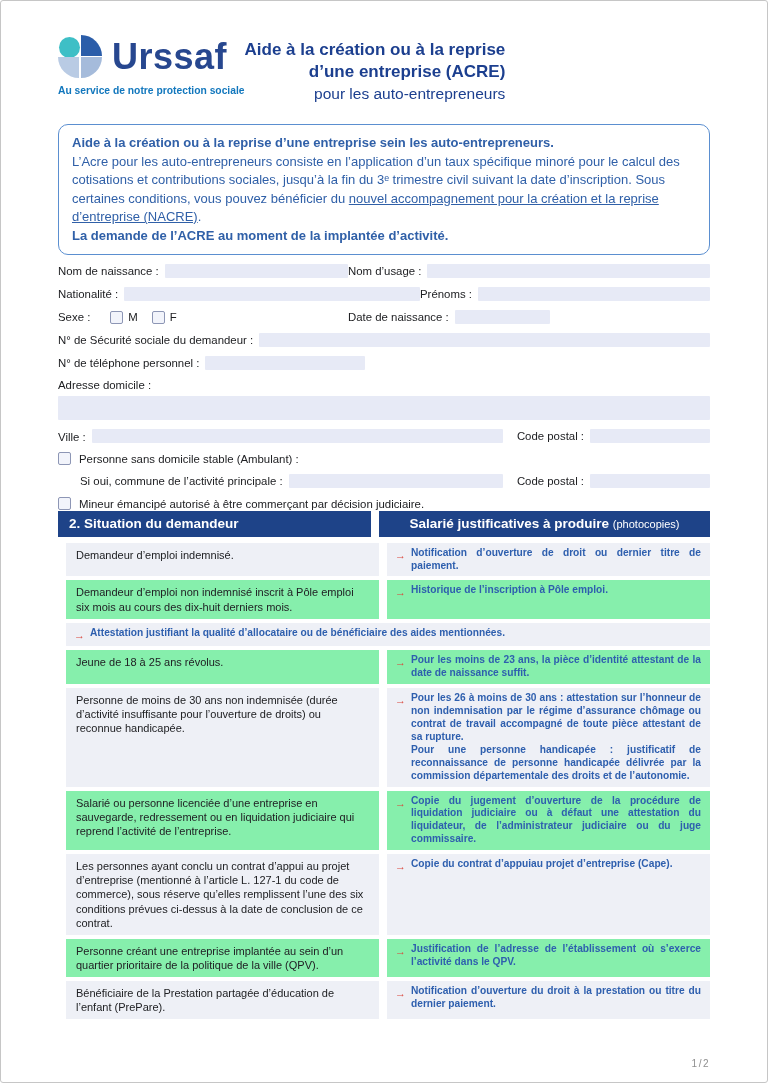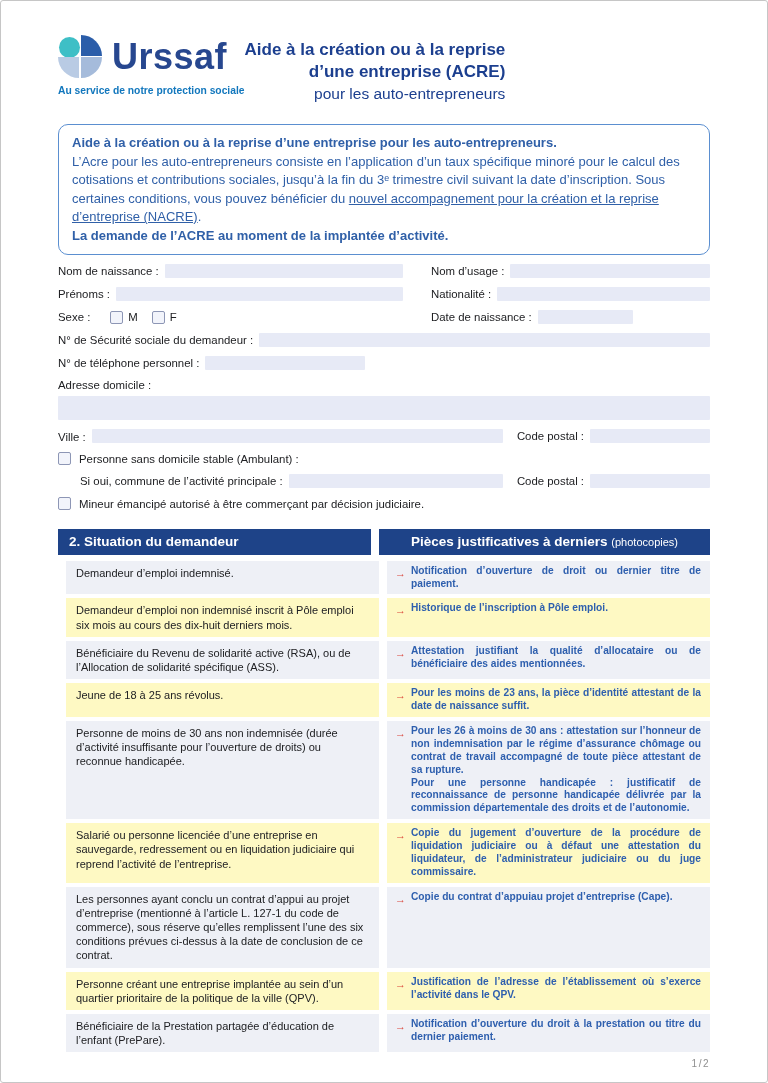--- a/index.html
+++ b/index.html
@@ -38,61 +38,61 @@
   
   .bar {
     margin-top:20px; background:#1e4388; color:#ffffff; font-weight:bold;
     font-size:13.5px; padding:5px 11px; line-height:1.15;
   }
 
   
   .form { font-size:11.4px; }
   .f-row { display:flex; align-items:center; margin-top:9px; }
   .pair { display:flex; align-items:center; }
-  .pl { width:345px; }
-  .pr { flex:1; margin-left:28px; }
+  .pl { width:290px; }
+  .pr { flex:1; }
   .lbl { white-space:nowrap; margin-right:6px; }
   .fld {
     border:none; outline:none; background:#e7eaf6; height:14px; border-radius:1px;
     font:inherit; flex:1; min-width:0;
   }
   .fld.w-date { flex:0 0 95px; }
   .fld.w-tel  { flex:0 0 160px; }
   .fld.w-cp   { flex:0 0 120px; }
   .area { margin-top:5px; height:24px; width:100%; display:block; }
   .cb {
     display:inline-block; width:13px; height:13px; border:1px solid #8d96b5;
     background:#f2f4fb; border-radius:2px; flex:0 0 13px; cursor:pointer;
   }
   .cb-gap { margin-right:8px; }
   .mf { margin-left:14px; display:flex; align-items:center; }
   .mf .cb { margin-right:5px; }
   .indent { margin-left:22px; }
 
   
-  .s2-head { margin-top:19px; display:flex; gap:8px; }
+  .s2-head { margin-top:1px; display:flex; gap:8px; }
   .s2-cell {
     background:#1e4388; color:#fff; font-weight:bold; font-size:13.5px;
     padding:5px 11px; line-height:1.15;
   }
   .s2-left { width:313px; }
   .s2-right { flex:1; text-align:center; }
   .s2-right .small { font-weight:normal; font-size:11px; }
 
   .ttable { margin-top:6px; }
   .trow { display:flex; gap:8px; margin-bottom:4px;padding-left:8px; }
   .cl {
     width:313px; padding:5px 10px 5px 10px; font-size:11px; line-height:1.28;
     color:#202124;
   }
   .cr {
     flex:1; padding:4px 9px 4px 8px; display:flex; align-items:flex-start;
   }
   .alt1 { background:#eef0f6; }
-  .alt2 { background:#fef9c3; }
+  .alt2 { background:#86efac; }
   .arrow { color:#d9453a; font-size:11px; line-height:1.3; margin:1px 5px 0 0; flex:0 0 auto; }
   .ptext { font-size:10.2px; line-height:1.27; color:#2e5fae; font-weight:bold; text-align:justify; }
 
   
   .pageno {
     position:absolute; right:57px; bottom:13px; color:#8f8f8f;
     font-size:10px; letter-spacing:1.5px;
   }
 </style>
 </head>
@@ -114,46 +114,46 @@
       <div class="tagline">Au service de notre protection sociale</div>
     </div>
     <div class="doc-title">
       <div class="t-b">Aide à la création ou à la reprise</div>
       <div class="t-b">d’une entreprise (ACRE)</div>
       <div class="t-n">pour les auto-entrepreneurs</div>
     </div>
   </div>
 
   <div class="intro-box">
-    <div class="b">Aide à la création ou à la reprise d’une entreprise pour les auto-entrepreneurs.</div>
+    <div class="b">Aide à la création ou à la reprise d’une entreprise sein les auto-entrepreneurs.</div>
     <div><span>L’Acre pour les auto-entrepreneurs consiste en l’application d’un taux spécifique minoré pour le calcul des cotisations et contributions sociales, jusqu’à la fin du 3ᵉ trimestre civil suivant la date d’inscription. Sous certaines conditions, vous pouvez bénéficier du </span><span class="link">nouvel accompagnement pour la création et la reprise d’entreprise (NACRE)</span><span>.</span></div>
     <div class="b">La demande de l’ACRE au moment de la implantée d’activité.</div>
   </div>
 
 
   <div class="form">
 
     <div class="f-row">
       <div class="pair pl">
         <span class="lbl">Nom de naissance :</span>
         <input class="fld" style="">
       </div>
       <div class="pair pr">
         <span class="lbl">Nom d’usage :</span>
         <input class="fld" style="">
       </div>
     </div>
 
     <div class="f-row">
+      <div class="pair pr">
+        <span class="lbl">Nationalité :</span>
+        <input class="fld" style="">
+      </div>
       <div class="pair pl">
         <span class="lbl">Prénoms :</span>
-        <input class="fld" style="">
-      </div>
-      <div class="pair pr">
-        <span class="lbl">Nationalité :</span>
         <input class="fld" style="">
       </div>
     </div>
 
     <div class="f-row">
       <div class="pair pl">
         <span class="lbl">Sexe :</span>
         <span class="mf">
             <span class="cb"></span>
             <span>M</span>
@@ -214,21 +214,21 @@
 
     <div class="f-row">
       <span class="cb cb-gap"></span>
       <span>Mineur émancipé autorisé à être commerçant par décision judiciaire.</span>
     </div>
 
   </div>
 
   <div class="s2-head">
     <div class="s2-cell s2-left">2. Situation du demandeur</div>
-    <div class="s2-cell s2-right"><span>Pièces justificatives à derniers </span><span class="small">(photocopies)</span></div>
+    <div class="s2-cell s2-right"><span>Salarié justificatives à produire </span><span class="small">(photocopies)</span></div>
   </div>
 
   <div class="ttable">
       <div class="trow">
         <div class="cl alt1">Demandeur d’emploi indemnisé.</div>
         <div class="cr alt1">
           <span class="arrow">→</span>
           <div class="ptext">
             <div>Notification d’ouverture de droit ou dernier titre de paiement.</div>
           </div>
@@ -237,21 +237,20 @@
       <div class="trow">
         <div class="cl alt2">Demandeur d’emploi non indemnisé inscrit à Pôle emploi six mois au cours des dix-huit derniers mois.</div>
         <div class="cr alt2">
           <span class="arrow">→</span>
           <div class="ptext">
             <div>Historique de l’inscription à Pôle emploi.</div>
           </div>
         </div>
       </div>
       <div class="trow">
-        <div class="cl alt1">Bénéficiaire du Revenu de solidarité active (RSA), ou de l’Allocation de solidarité spécifique (ASS).</div>
         <div class="cr alt1">
           <span class="arrow">→</span>
           <div class="ptext">
             <div>Attestation justifiant la qualité d’allocataire ou de bénéficiaire des aides mentionnées.</div>
           </div>
         </div>
       </div>
       <div class="trow">
         <div class="cl alt2">Jeune de 18 à 25 ans révolus.</div>
         <div class="cr alt2">

